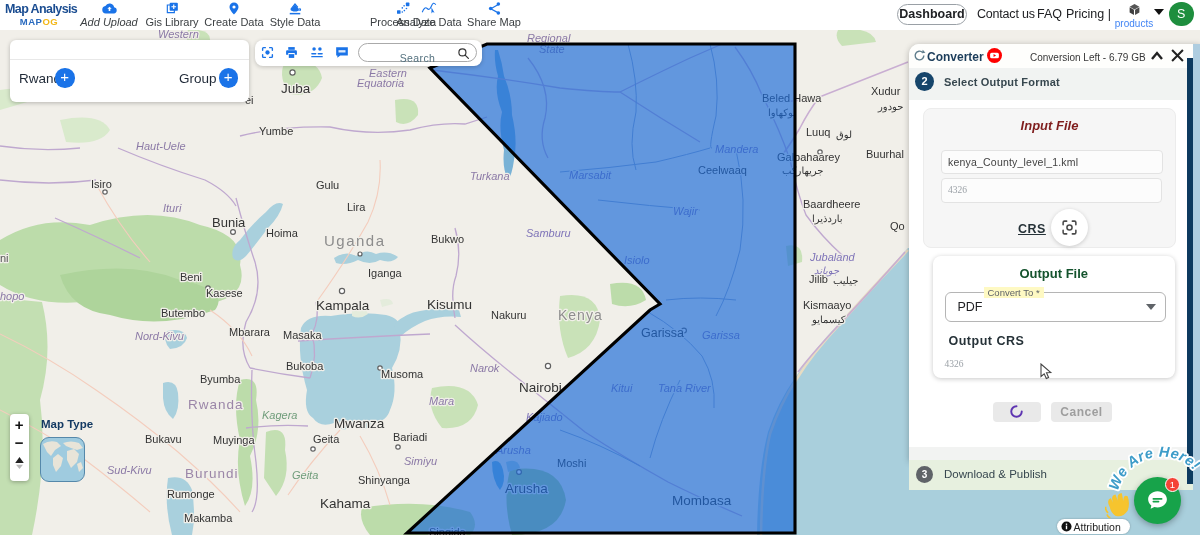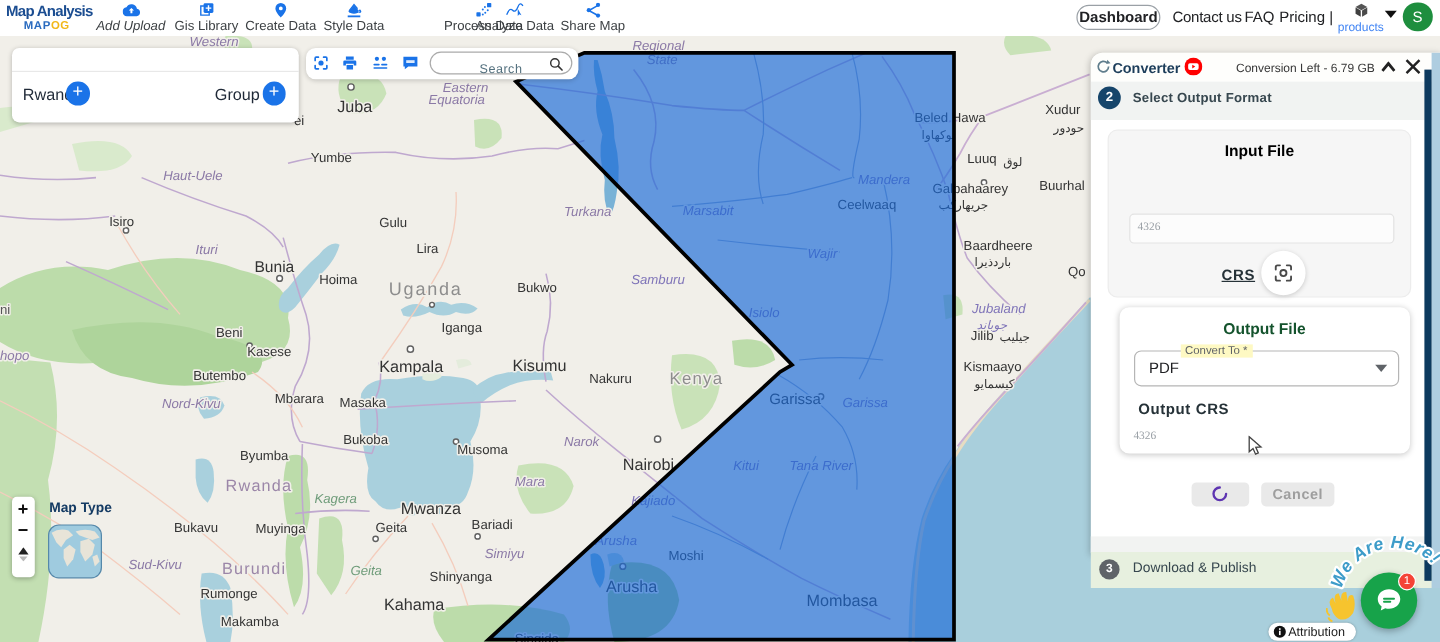--- a/index.html
+++ b/index.html
@@ -374,21 +374,22 @@
       </svg>
   <svg class="abs" style="left:262px;top:5px" width="13" height="13" viewBox="0 0 12 12">
         <path d="M1 1 L11 11 M11 1 L1 11" stroke="#222" stroke-width="1.9"></path>
       </svg>
 </div>
 <div class="abs" style="left:909px;top:68px;width:291px;height:32px;background:rgba(240,242,241,0.95);z-index:31;">
   <div class="abs" style="left:6px;top:4px;width:19px;height:19px;border-radius:50%;background:#16456b;color:#fff;font-size:11px;font-weight:bold;text-align:center;line-height:19px;">2</div>
   <span class="abs" style="left:35px;top:8px;font-size:11px;font-weight:bold;color:#37474f;letter-spacing:0.2px;">Select Output Format</span>
 </div>
 <div class="abs" style="left:923px;top:107.5px;width:253px;height:140px;background:#f6f6f6;border:1px solid #ececec;border-radius:8px;z-index:31;">
-  <div style="text-align:center;font-size:13px;font-weight:bold;color:#000000;margin-top:9px;">Input File</div>
+  <div style="text-align:center;font-size:13px;font-weight:bold;color:#7f1d1d;margin-top:9px;font-style:italic;">Input File</div>
+  <div class="abs" style="left:17px;top:41px;width:222px;height:24px;background:#fcfcfc;border:1px solid #e3e3e3;border-radius:4px;line-height:22px;font-size:10.5px;color:#424242;padding-left:6px;letter-spacing:0.2px;">kenya_County_level_1.kml</div>
   <div class="abs" style="left:17px;top:69px;width:221px;height:25px;background:#fcfcfc;border:1px solid #e3e3e3;border-radius:4px;line-height:23px;font-size:9.5px;color:#9aa0a6;padding-left:6px;font-family:'Liberation Serif',serif;">4326</div>
   <div class="abs" style="left:94px;top:113px;font-size:12.5px;font-weight:bold;color:#263238;text-decoration:underline;letter-spacing:0.5px;">CRS</div>
   <div class="abs" style="left:127px;top:100px;width:37px;height:37px;background:#fff;border-radius:50%;box-shadow:0 1px 4px rgba(0,0,0,0.18);">
     <svg style="margin:10px 0 0 10px" width="17" height="17" viewBox="0 0 24 24">
           <g fill="none" stroke="#4a4a4a" stroke-width="2.2" stroke-linecap="round">
             <path d="M3 8 V5 Q3 3 5 3 H8"></path>
             <path d="M16 3 h3 Q21 3 21 5 V8"></path>
             <path d="M21 16 v3 Q21 21 19 21 H16"></path>
             <path d="M8 21 H5 Q3 21 3 19 V16"></path>
           </g>

